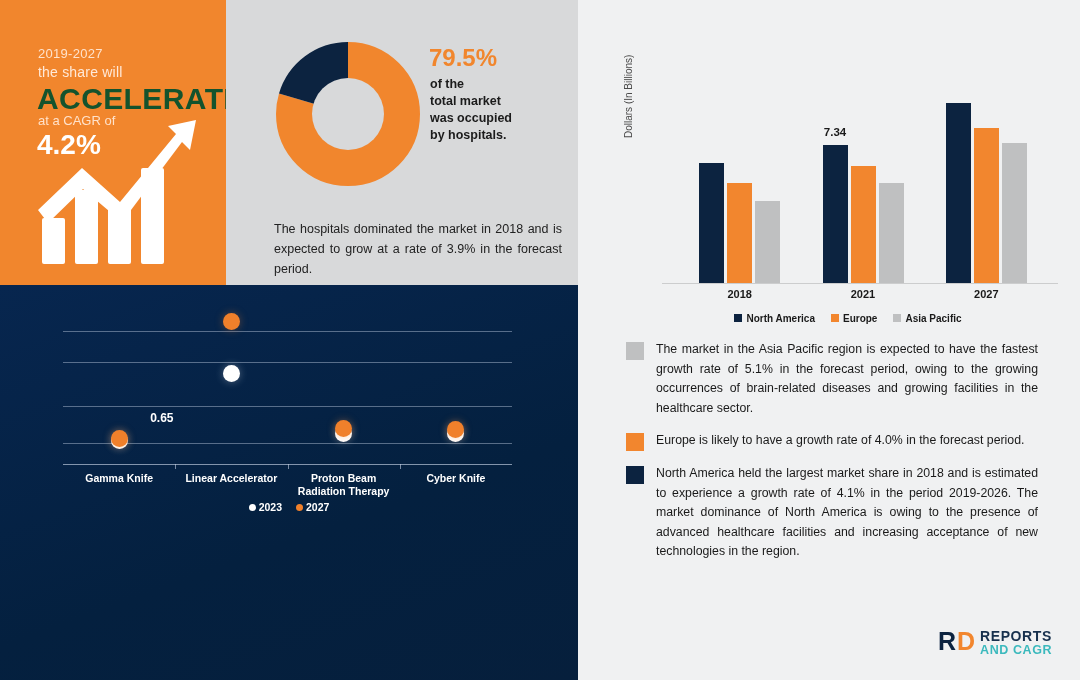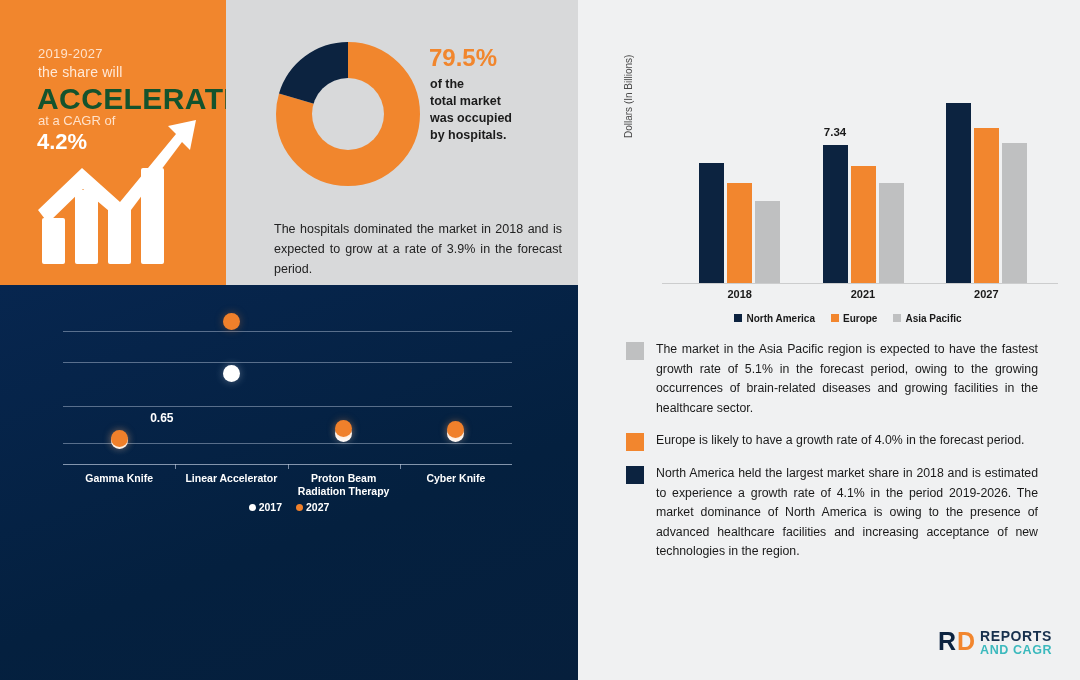--- a/index.html
+++ b/index.html
@@ -63,21 +63,21 @@
   }
   .accel-line3 {
     position: absolute;
     left: 38px; top: 113px;
     font-size: 13px;
     color: #ffe2cb;
   }
   .accel-cagr {
     position: absolute;
     left: 37px; top: 129px;
-    font-size: 22px;
+    font-size: 28px;
     font-weight: bold;
     color: #ffffff;
   }
   .accel-icon {
     position: absolute;
     left: 36px; top: 110px;
     width: 170px;
     height: 160px;
   }
 
@@ -405,21 +405,21 @@
           <div class="dp-label" style="left: 176.375px; top: 187px; width: 110px;">Linear Accelerator</div>
           <div class="tick" style="left: 287.5px;"></div>
           <div class="dot dot-2017" style="left: 335.125px; top: 139.7px;"></div>
           <div class="dot dot-2027" style="left: 335.125px; top: 135.08px;"></div>
           <div class="dp-label" style="left: 288.625px; top: 187px; width: 110px;">Proton Beam Radiation Therapy</div>
           <div class="tick" style="left: 399.75px;"></div>
           <div class="dot dot-2017" style="left: 447.375px; top: 140.47px;"></div>
           <div class="dot dot-2027" style="left: 447.375px; top: 135.85px;"></div>
           <div class="dp-label" style="left: 400.875px; top: 187px; width: 110px;">Cyber Knife</div>
           <div class="dp-value" style="left: 102.125px; top: 125.975px; margin-left: 48px;">0.65</div>
-          <div class="dp-legend"><span class="item"><span class="sw" style="background: rgb(255, 255, 255);"></span><span>2017</span></span><span class="item"><span class="sw" style="background: rgb(240, 128, 43);"></span><span>2027</span></span></div>
+          <div class="dp-legend"><span class="item"><span class="sw" style="background: rgb(255, 255, 255);"></span><span>2023</span></span><span class="item"><span class="sw" style="background: rgb(240, 128, 43);"></span><span>2027</span></span></div>
         </div>
 
     </div>
   </div>
 
   <div class="right-col">
 
     <div class="barchart" id="barchart">
       <div class="y-axis-title">Dollars (In Billions)</div>
       <div class="plot-base"></div>

